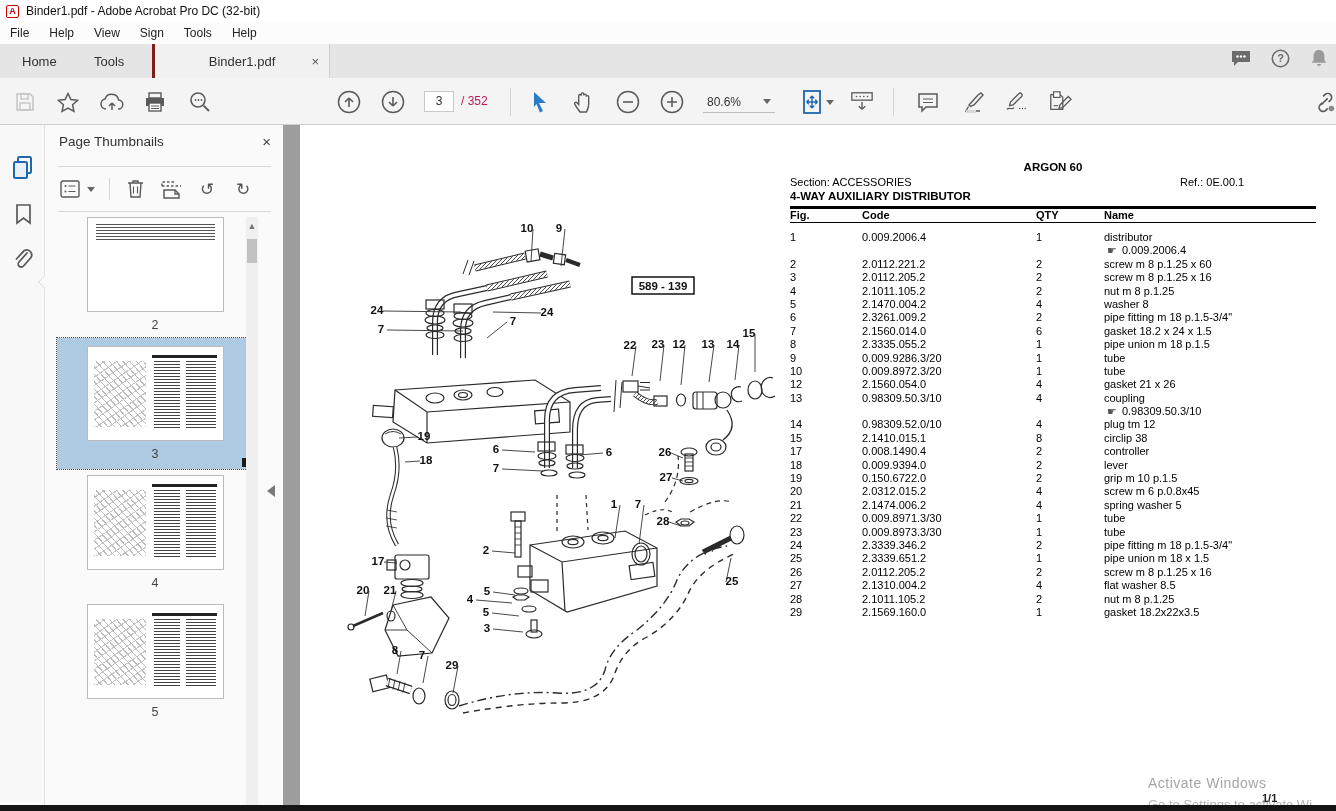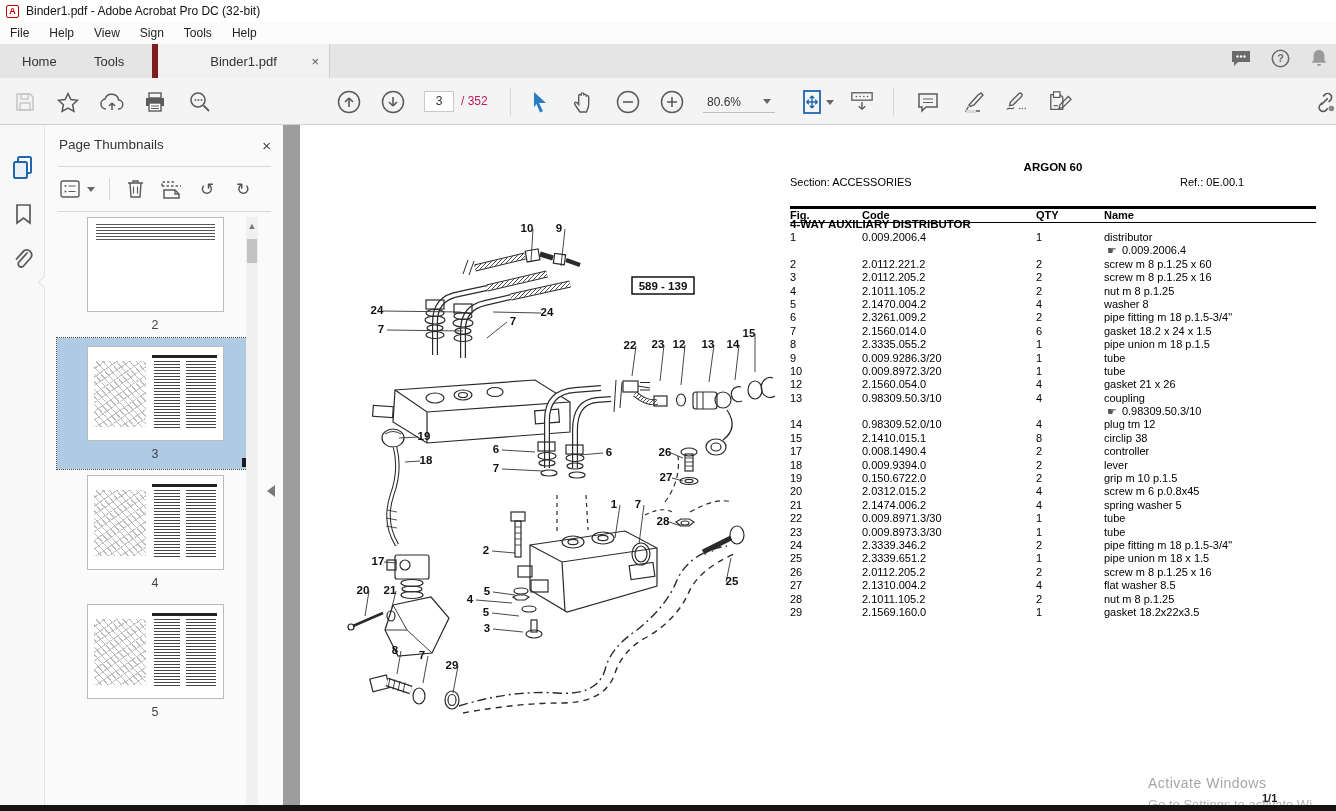--- a/index.html
+++ b/index.html
@@ -13,21 +13,21 @@
   .appicon { width:13px; height:13px; border:1px solid #c00; border-radius:2px; background:#fff;
     color:#c00; font-size:9px; font-weight:bold; line-height:11px; text-align:center; margin-right:7px; }
   .menubar { position:absolute; left:0; top:22px; width:100%; height:22px; background:#fcfcfc;
     display:flex; align-items:center; font-size:12px; color:#222; }
   .menubar .mitem { padding:3px 10px; cursor:default; }
 
   .tabbar { position:absolute; left:0; top:44px; width:100%; height:34px; background:#e5e5e5; }
   .tab-static { position:absolute; top:0; height:34px; display:flex; align-items:center;
     font-size:13px; color:#333; padding:0 14px; }
   .tab-doc { position:absolute; left:152px; top:0; width:178px; height:34px; background:#f1f1f1;
-    border-left:6px solid #7f1d1d; border-right:1px solid #cfcfcf; display:flex; align-items:center;
+    border-left:3px solid #7f1d1d; border-right:1px solid #cfcfcf; display:flex; align-items:center;
     justify-content:center; font-size:13px; color:#333; }
   .tab-doc .close { position:absolute; right:10px; color:#555; font-size:13px; }
   .tabbar-right { position:absolute; right:8px; top:5px; display:flex; gap:20px; align-items:center; }
 
   .toolbar { position:absolute; left:0; top:78px; width:100%; height:47px; background:#f4f4f4;
     border-bottom:1px solid #cfcfcf; }
   .tbtn { position:absolute; top:12px; width:24px; height:24px; display:flex; align-items:center;
     justify-content:center; }
   .vsep { position:absolute; top:10px; width:1px; height:28px; background:#d6d6d6; }
   .pagebox { position:absolute; left:424px; top:13px; width:30px; height:21px; background:#fff;
@@ -42,22 +42,22 @@
   
   .main { position:absolute; left:0; top:125px; width:1336px; height:680px; }
   .rail { position:absolute; left:0; top:0; width:45px; height:680px; background:#f8f8f8;
     border-right:1px solid #e2e2e2; }
   .rail .ricon { position:absolute; left:11px; width:24px; height:24px; display:flex;
     align-items:center; justify-content:center; }
   .rail-notch { position:absolute; left:40px; top:152px; width:10px; height:10px; background:#fafafa;
     transform:rotate(45deg); border-left:1px solid #e2e2e2; border-bottom:1px solid #e2e2e2; }
 
   .panel { position:absolute; left:45px; top:0; width:238px; height:680px; background:#fafafa; }
-  .panel-head { position:absolute; left:14px; top:12px; width:212px; height:24px; display:flex;
-    align-items:flex-start; font-size:13.5px; color:#333; }
+  .panel-head { position:absolute; left:14px; top:4px; width:212px; height:24px; display:flex;
+    align-items:center; font-size:13.5px; color:#333; }
   .panel-head .x { margin-left:auto; color:#444; font-size:15px; }
   .panel-sep { position:absolute; left:13px; width:213px; height:1px; background:#d8d8d8; }
   .panel-tools { position:absolute; left:14px; top:50px; height:28px; display:flex; align-items:center; gap:14px; }
   .ptool { display:flex; align-items:center; justify-content:center; width:22px; height:22px; color:#555; }
   .rot { font-size:17px; color:#555; font-family:"DejaVu Sans",sans-serif; }
 
   .thumb-scroll { position:absolute; left:201px; top:92px; width:12px; height:588px; background:#f0f0f0; }
   .thumb-scroll .tsarrow { position:absolute; left:1px; top:4px; color:#777; font-size:9px; width:10px; text-align:center; }
   .thumb-scroll .tsthumb { position:absolute; left:1px; top:22px; width:10px; height:24px; background:#c2c2c2; }
   .collapse-arrow { position:absolute; left:222px; top:360px; width:0; height:0;
@@ -83,21 +83,21 @@
 
   .splitter { position:absolute; left:283px; top:0; width:17px; height:680px; background:#9d9d9d; }
 
   .docarea { position:absolute; left:300px; top:0; width:1036px; height:680px; background:#fff; overflow:hidden; }
 
   
   .pdf-text { position:absolute; font-size:11px; color:#000; white-space:nowrap; }
   .hdr-model { left:490px; top:36px; width:526px; text-align:center; font-weight:bold; font-size:11.5px; }
   .hdr-section { left:490px; top:51px; }
   .hdr-ref { left:880px; top:51px; }
-  .hdr-title { left:490px; top:65px; font-weight:bold; font-size:11.5px;margin-top:28px; }
+  .hdr-title { left:490px; top:65px; font-weight:bold; font-size:11.5px; }
   .rule-thick { position:absolute; left:490px; top:81px; width:526px; height:3px; background:#000; }
   .rule-thin  { position:absolute; left:490px; top:97px; width:526px; height:1px; background:#000; }
   .col-head { position:absolute; top:84px; font-weight:bold; font-size:11px; }
   .table { position:absolute; left:490px; top:106px; width:526px; font-size:11px; line-height:13.4px; color:#000; }
   .trow { position:relative; height:13.4px; white-space:nowrap; }
   .trow .c-fig  { position:absolute; left:0; }
   .trow .c-code { position:absolute; left:72px; }
   .trow .c-qty  { position:absolute; left:246px; }
   .trow .c-name { position:absolute; left:314px; }
   .trow .c-ref  { position:absolute; left:317px; }

